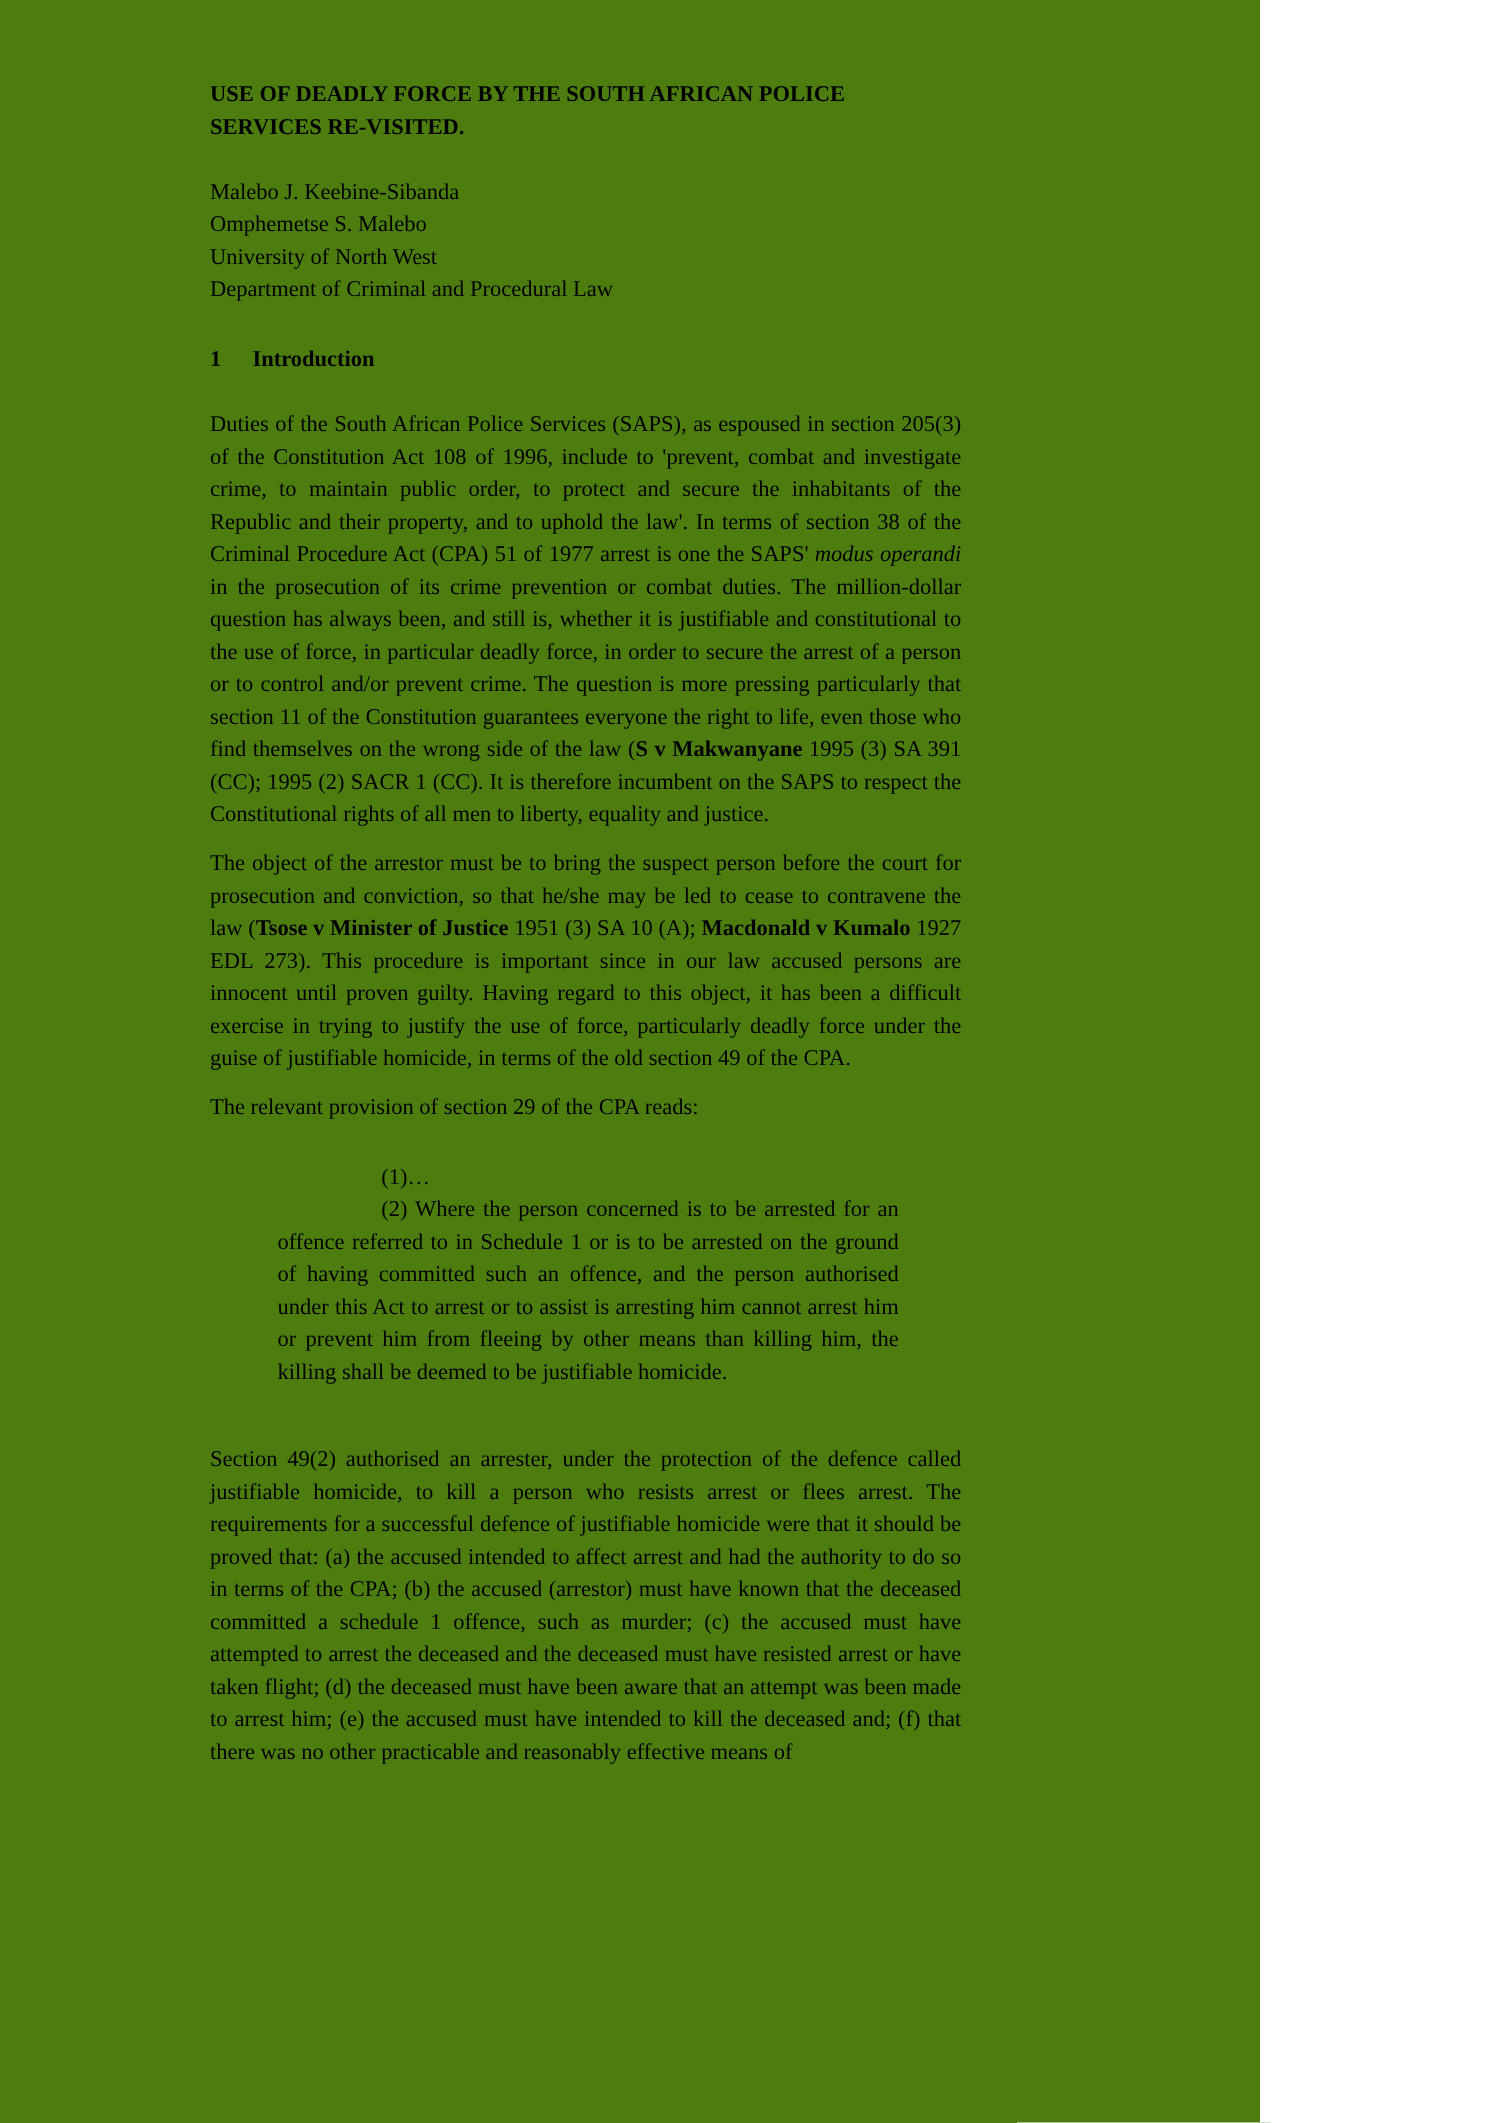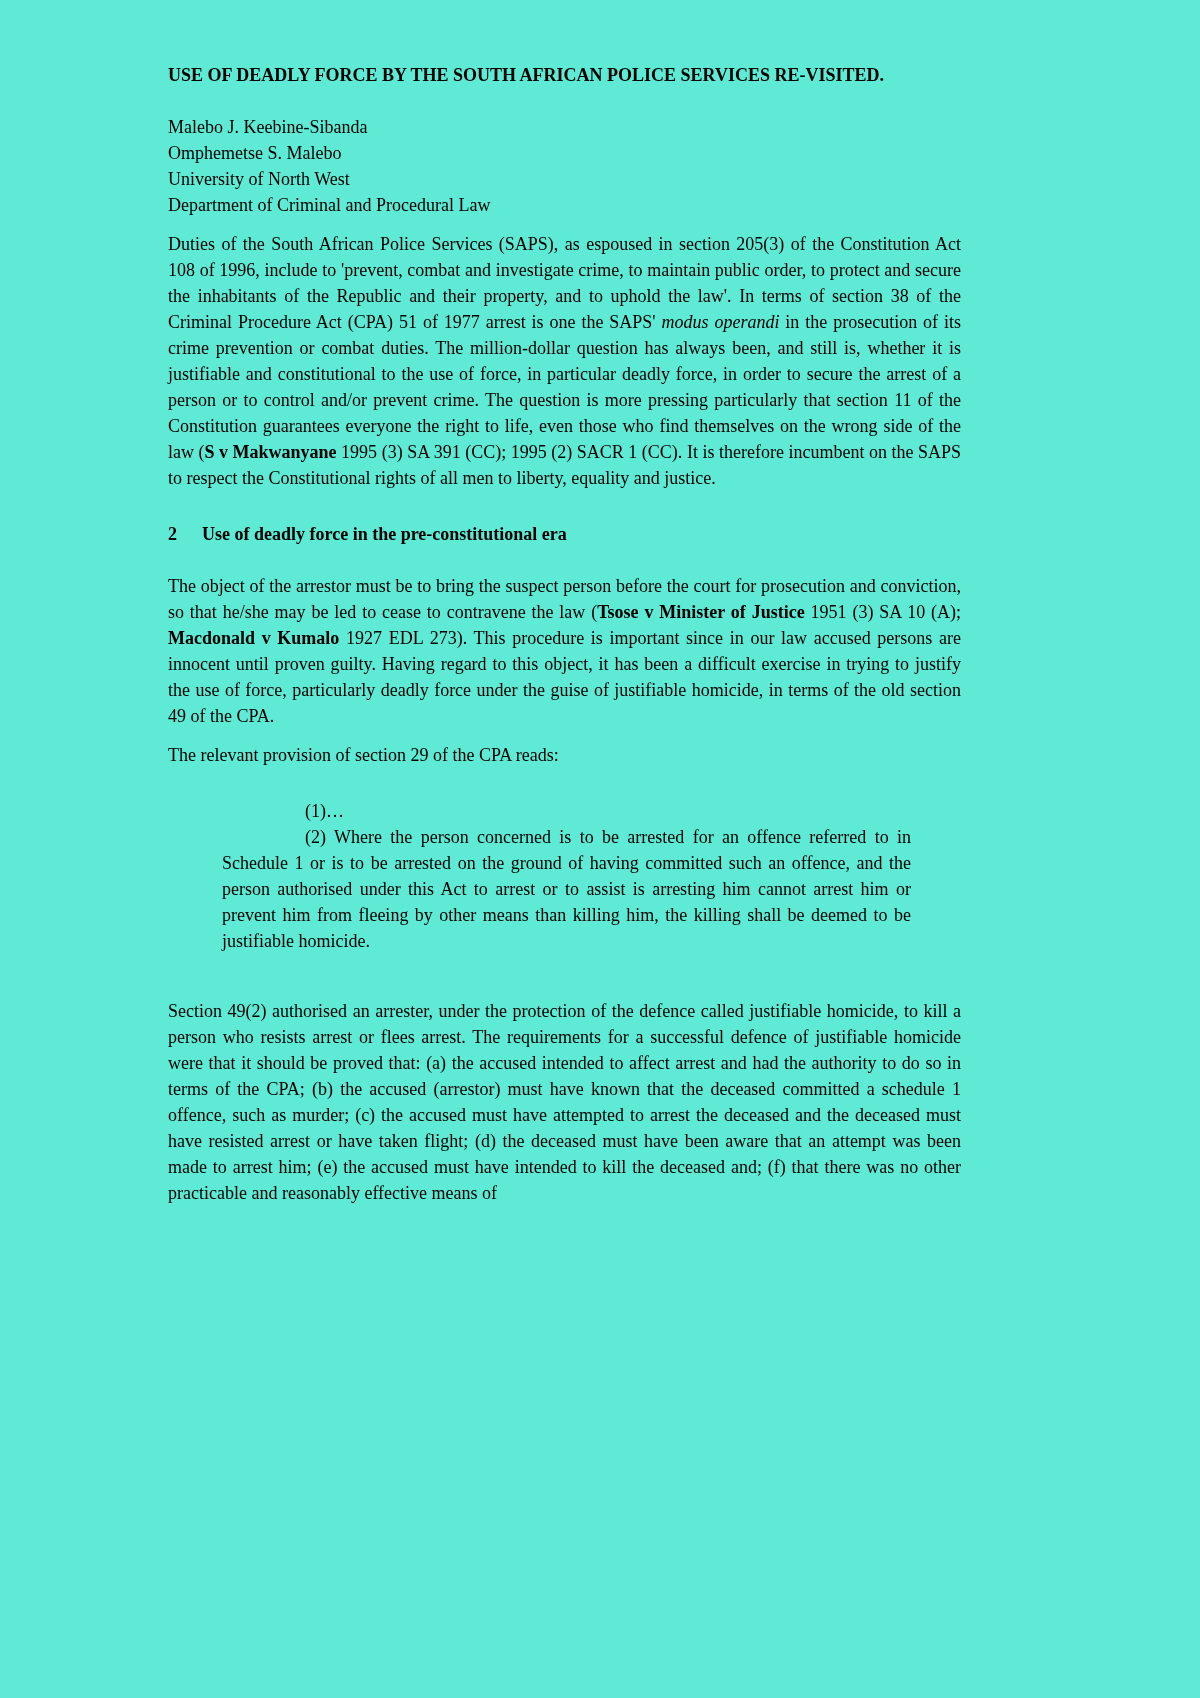--- a/index.html
+++ b/index.html
@@ -2,24 +2,24 @@
 <html><head>
 <meta charset="utf-8">
 <style>
   html, body {
     margin: 0;
     padding: 0;
     background: #ffffff;
   }
   .page {
     position: relative;
-    width: 1200px;
+    width: 1008px;
     min-height: 1698px;
     box-sizing: border-box;
-    background: #5eead4;
+    background: #4d7c0f;
     color: #000000;
     font-family: "Liberation Serif", "DejaVu Serif", serif;
     font-size: 18px;
     line-height: 26px;
     padding: 62px 239px 40px 168px;
   }
   .doc-title {
     font-weight: bold;
     font-size: 18px;
     line-height: 26px;
@@ -62,22 +62,22 @@
   <h1 class="doc-title">USE OF DEADLY FORCE BY THE SOUTH AFRICAN POLICE SERVICES RE-VISITED.</h1>
 
   <div class="authors">
     <p>Malebo J. Keebine-Sibanda</p>
     <p>Omphemetse S. Malebo</p>
     <p>University of North West</p>
     <p>Department of Criminal and Procedural Law</p>
   </div>
 
   <div>
+      <h2 class="heading"><span class="heading-num">1</span><span>Introduction</span></h2>
       <p class="para"><span>Duties of the South African Police Services (SAPS), as espoused in section 205(3) of the Constitution Act 108 of 1996, include to 'prevent, combat and investigate crime, to maintain public order, to protect and secure the inhabitants of the Republic and their property, and to uphold the law'. In terms of section 38 of the Criminal Procedure Act (CPA) 51 of 1977 arrest is one the SAPS' </span><span style="font-style: italic;">modus operandi</span><span> in the prosecution of its crime prevention or combat duties. The million-dollar question has always been, and still is, whether it is justifiable and constitutional to the use of force, in particular deadly force, in order to secure the arrest of a person or to control and/or prevent crime. The question is more pressing particularly that section 11 of the Constitution guarantees everyone the right to life, even those who find themselves on the wrong side of the law (</span><span style="font-weight: bold;">S v Makwanyane</span><span> 1995 (3) SA 391 (CC); 1995 (2) SACR 1 (CC). It is therefore incumbent on the SAPS to respect the Constitutional rights of all men to liberty, equality and justice.</span></p>
-      <h2 class="heading"><span class="heading-num">2</span><span>Use of deadly force in the pre-constitutional era</span></h2>
       <p class="para"><span>The object of the arrestor must be to bring the suspect person before the court for prosecution and conviction, so that he/she may be led to cease to contravene the law (</span><span style="font-weight: bold;">Tsose v Minister of Justice</span><span> 1951 (3) SA 10 (A); </span><span style="font-weight: bold;">Macdonald v Kumalo</span><span> 1927 EDL 273). This procedure is important since in our law accused persons are innocent until proven guilty. Having regard to this object, it has been a difficult exercise in trying to justify the use of force, particularly deadly force under the guise of justifiable homicide, in terms of the old section 49 of the CPA.</span></p>
       <p class="para"><span>The relevant provision of section 29 of the CPA reads:</span></p>
       <div class="quote">
         <p class="quote-para">(1)…</p>
         <p class="quote-para">(2) Where the person concerned is to be arrested for an offence referred to in Schedule 1 or is to be arrested on the ground of having committed such an offence, and the person authorised under this Act to arrest or to assist is arresting him cannot arrest him or prevent him from fleeing by other means than killing him, the killing shall be deemed to be justifiable homicide.</p>
       </div>
       <p class="para"><span>Section 49(2) authorised an arrester, under the protection of the defence called justifiable homicide, to kill a person who resists arrest or flees arrest. The requirements for a successful defence of justifiable homicide were that it should be proved that: (a) the accused intended to affect arrest and had the authority to do so in terms of the CPA; (b) the accused (arrestor) must have known that the deceased committed a schedule 1 offence, such as murder; (c) the accused must have attempted to arrest the deceased and the deceased must have resisted arrest or have taken flight; (d) the deceased must have been aware that an attempt was been made to arrest him; (e) the accused must have intended to kill the deceased and; (f) that there was no other practicable and reasonably effective means of</span></p>
     </div>
 
 </div>

